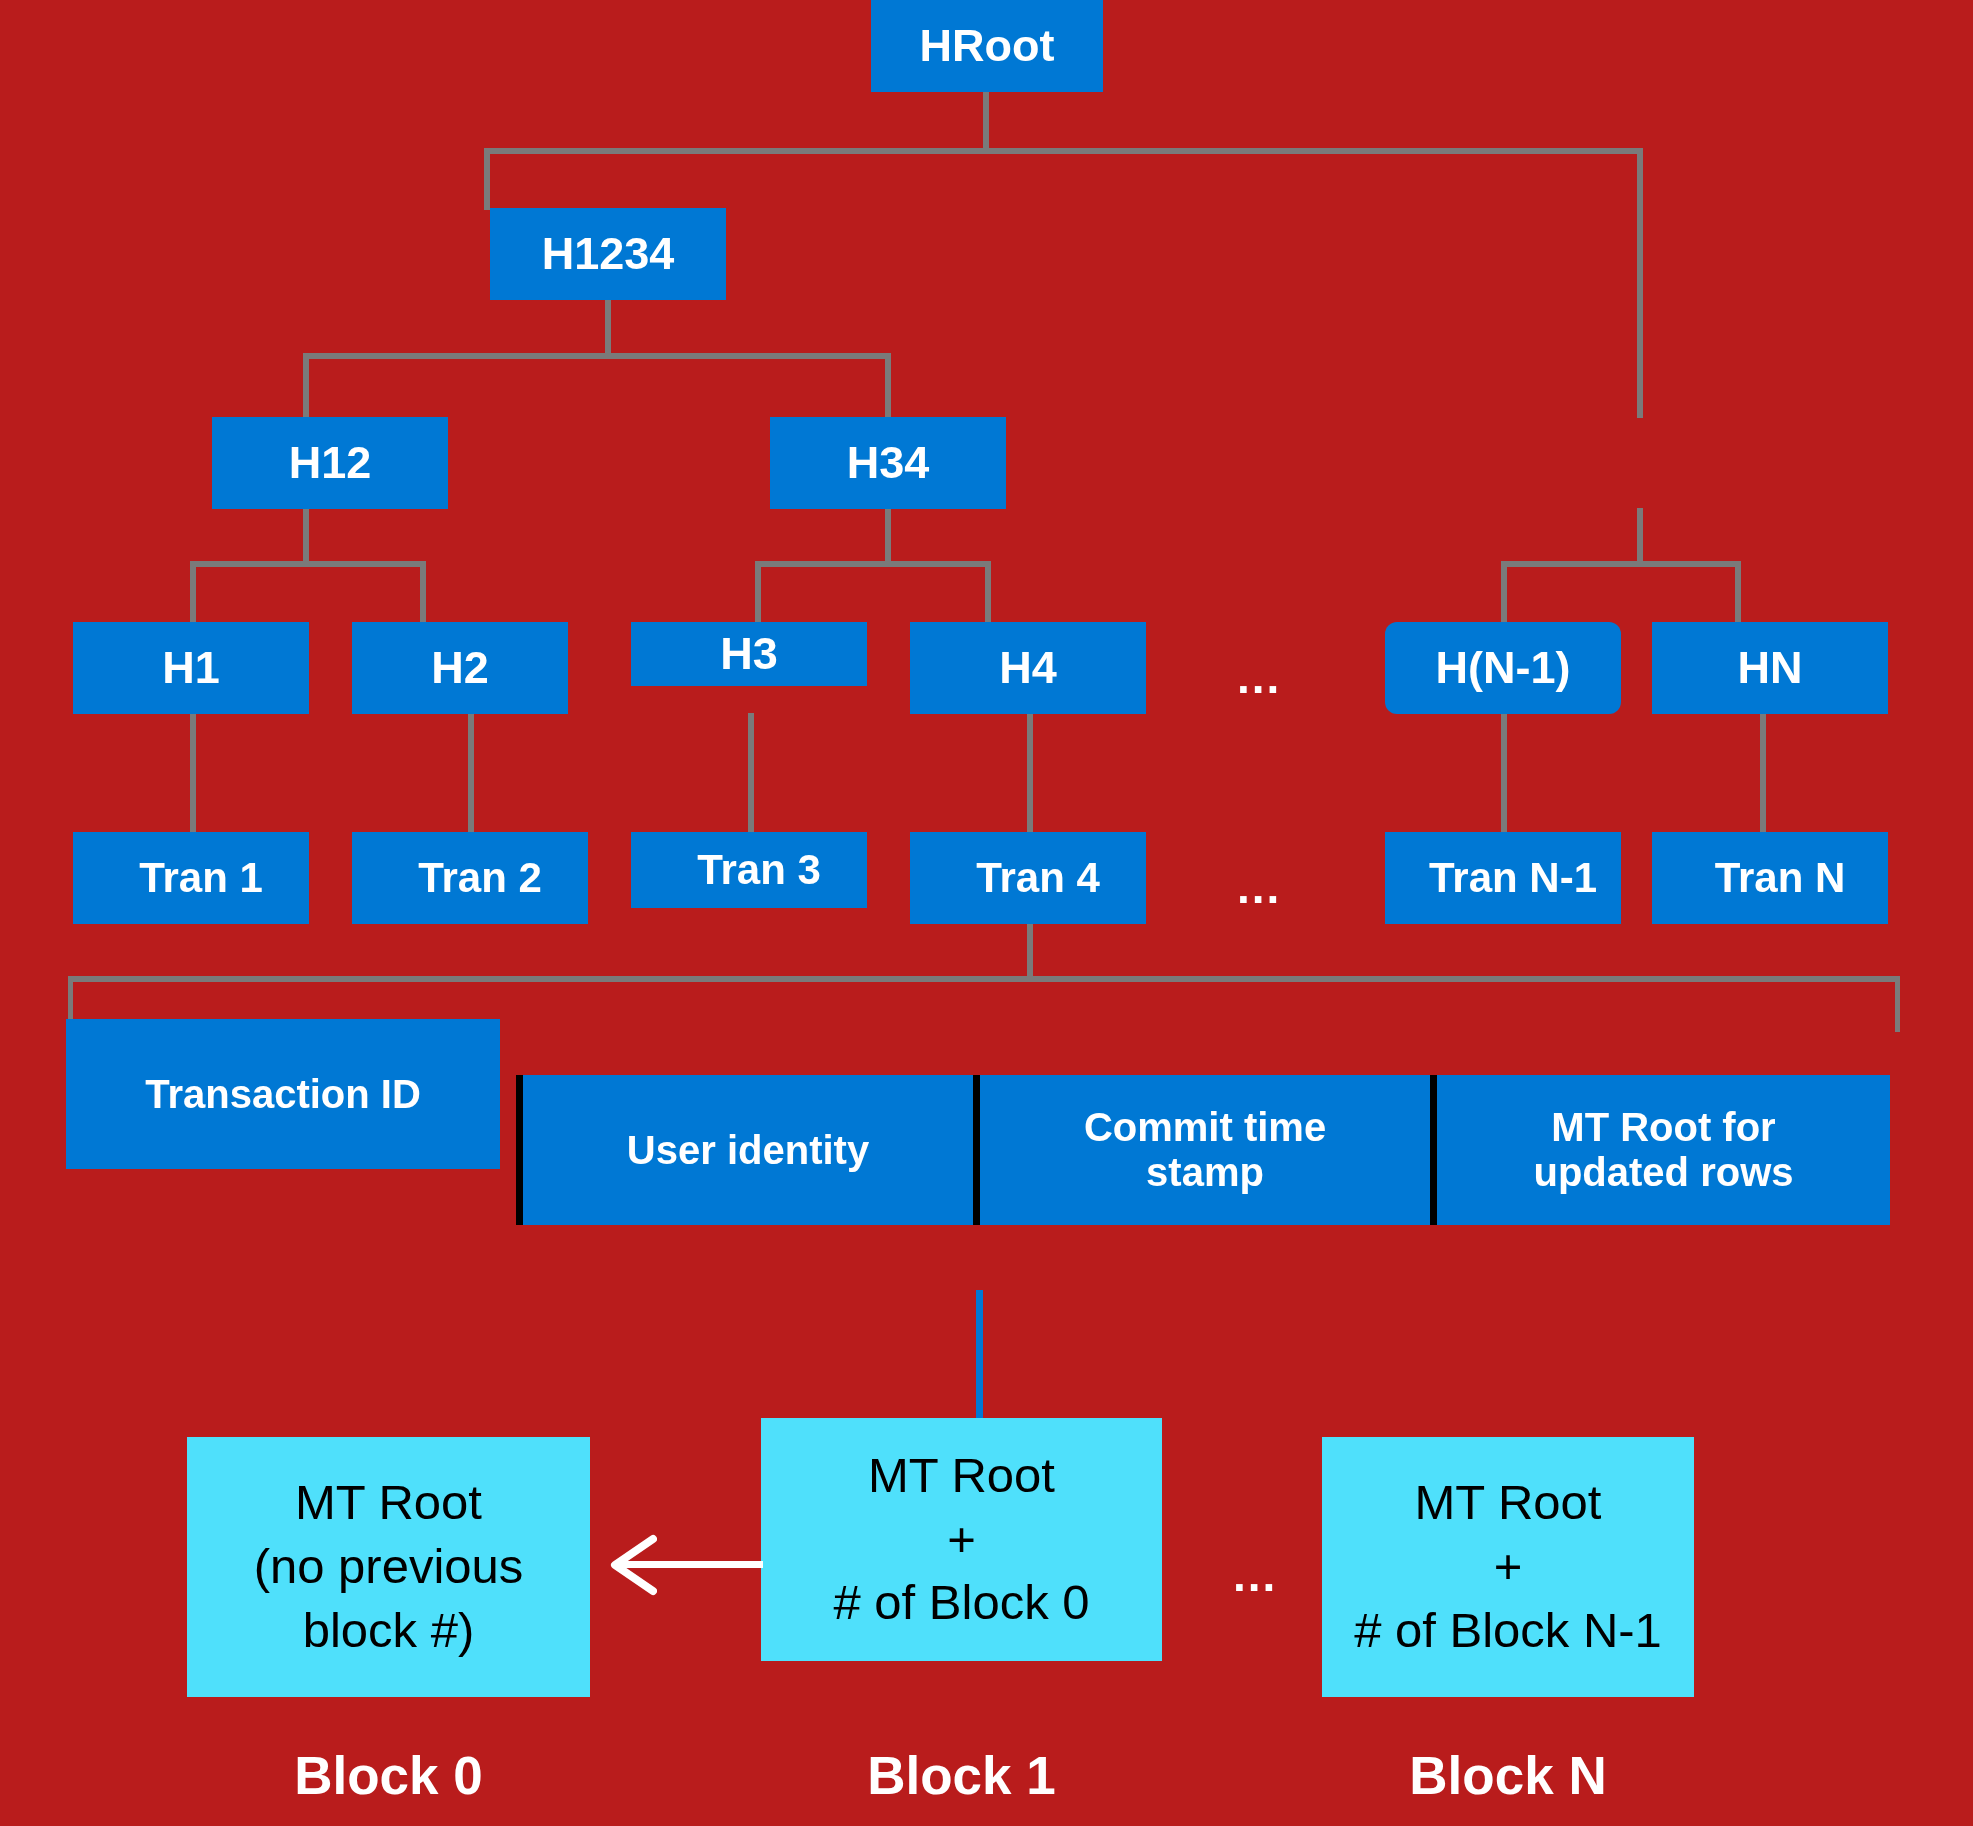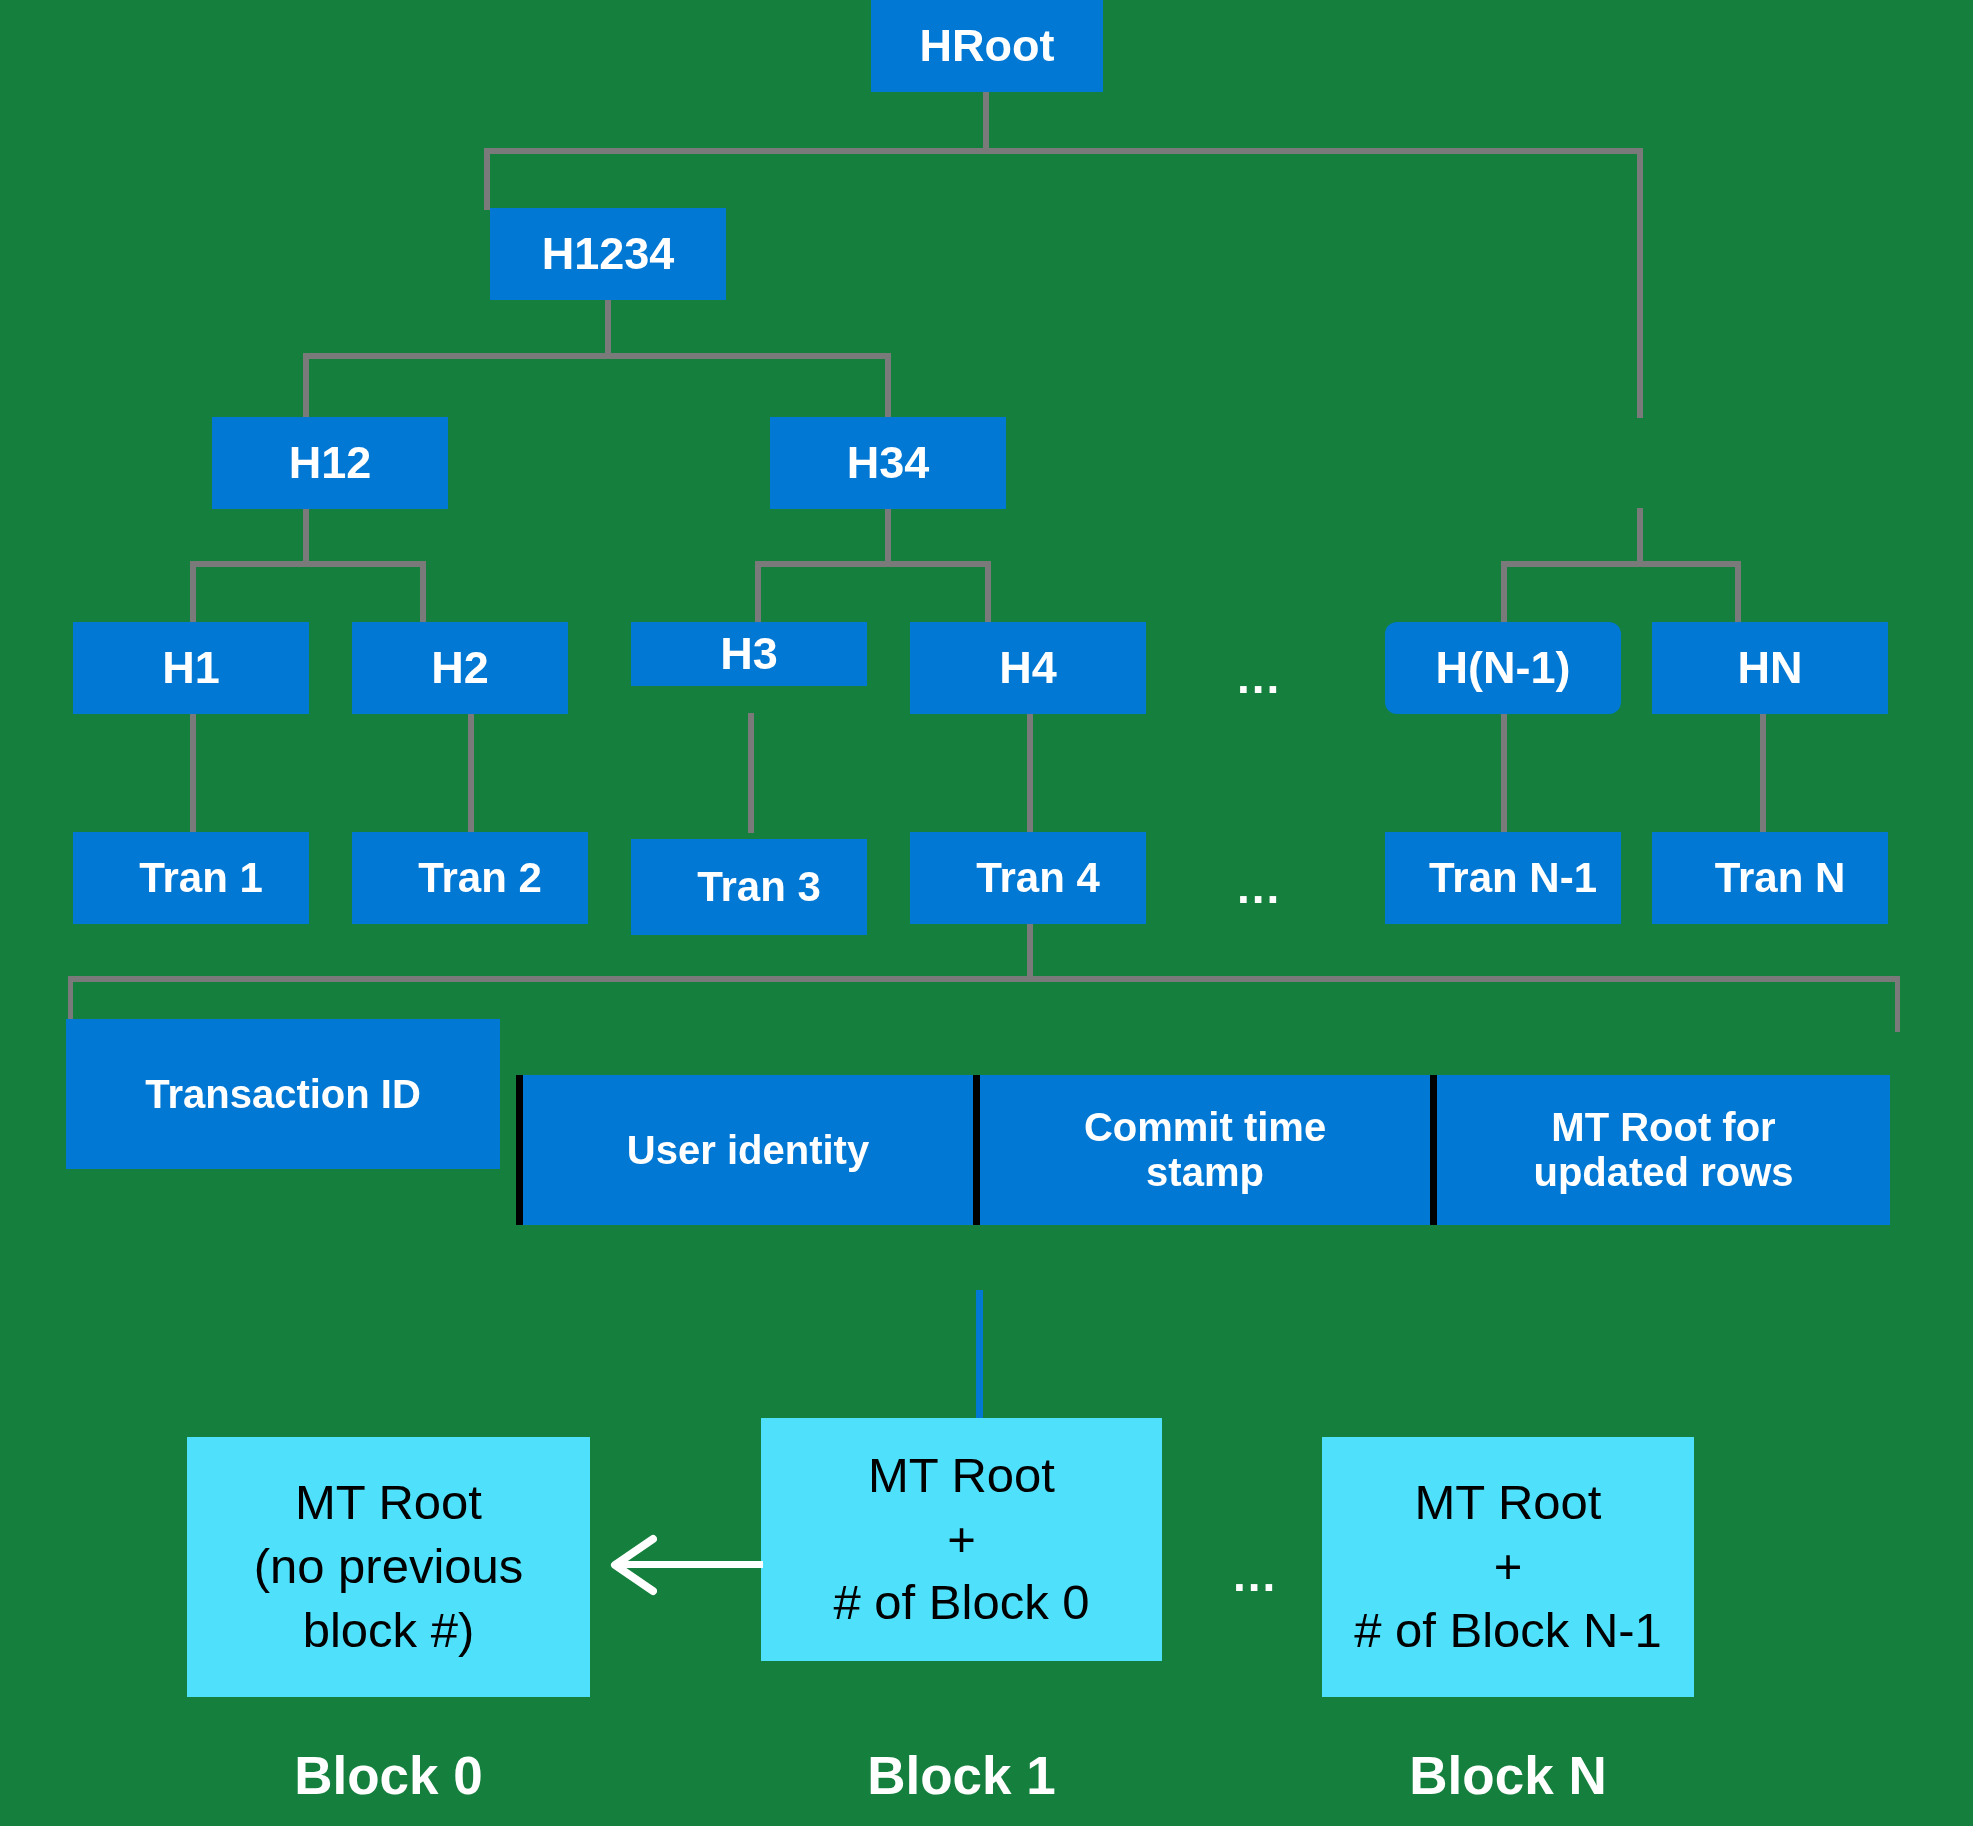--- a/index.html
+++ b/index.html
@@ -4,21 +4,21 @@
 <style>
   html, body {
     margin: 0;
     padding: 0;
     background: #000000;
   }
   #stage {
     position: relative;
     width: 1973px;
     height: 1826px;
-    background: #15803d;
+    background: #b91c1c;
     overflow: hidden;
     font-family: "Liberation Sans", sans-serif;
   }
   .node {
     position: absolute;
     background: #0078D4;
     color: #FFFFFF;
     display: flex;
     align-items: center;
     justify-content: center;
@@ -140,21 +140,21 @@
   <div class="node hash-node" style="left:352px; top:622px; width:216px; height:92px;">H2</div>
   <div class="node hash-node" style="left:631px; top:622px; width:236px; height:64px;">H3</div>
   <div class="node hash-node" style="left:910px; top:622px; width:236px; height:92px;">H4</div>
   <div class="node hash-node" style="left:1385px; top:622px; width:236px; height:92px;border-radius:12px;">H(N-1)</div>
   <div class="node hash-node" style="left:1652px; top:622px; width:236px; height:92px;">HN</div>
 
   <div class="ell" style="left:1237px; top:650px;">...</div>
 
   <div class="node tran-node" style="left:73px; top:832px; width:236px; height:92px;">Tran 1</div>
   <div class="node tran-node" style="left:352px; top:832px; width:236px; height:92px;">Tran 2</div>
-  <div class="node tran-node" style="left:631px; top:832px; width:236px; height:96px;margin-top:7px;">Tran 3</div>
+  <div class="node tran-node" style="left:631px; top:832px; width:236px; height:76px;">Tran 3</div>
   <div class="node tran-node" style="left:910px; top:832px; width:236px; height:92px;">Tran 4</div>
   <div class="node tran-node" style="left:1385px; top:832px; width:236px; height:92px;">Tran N-1</div>
   <div class="node tran-node" style="left:1652px; top:832px; width:236px; height:92px;">Tran N</div>
 
   <div class="ell" style="left:1237px; top:860px;">...</div>
 
   <div class="node field-node" style="left:66px; top:1019px; width:434px; height:150px;">Transaction ID</div>
   <div class="node field-node" style="left:523px; top:1075px; width:450px; height:150px;">User identity</div>
   <div class="node field-node" style="left:980px; top:1075px; width:450px; height:150px; white-space:pre-line;">Commit time
 stamp</div>

